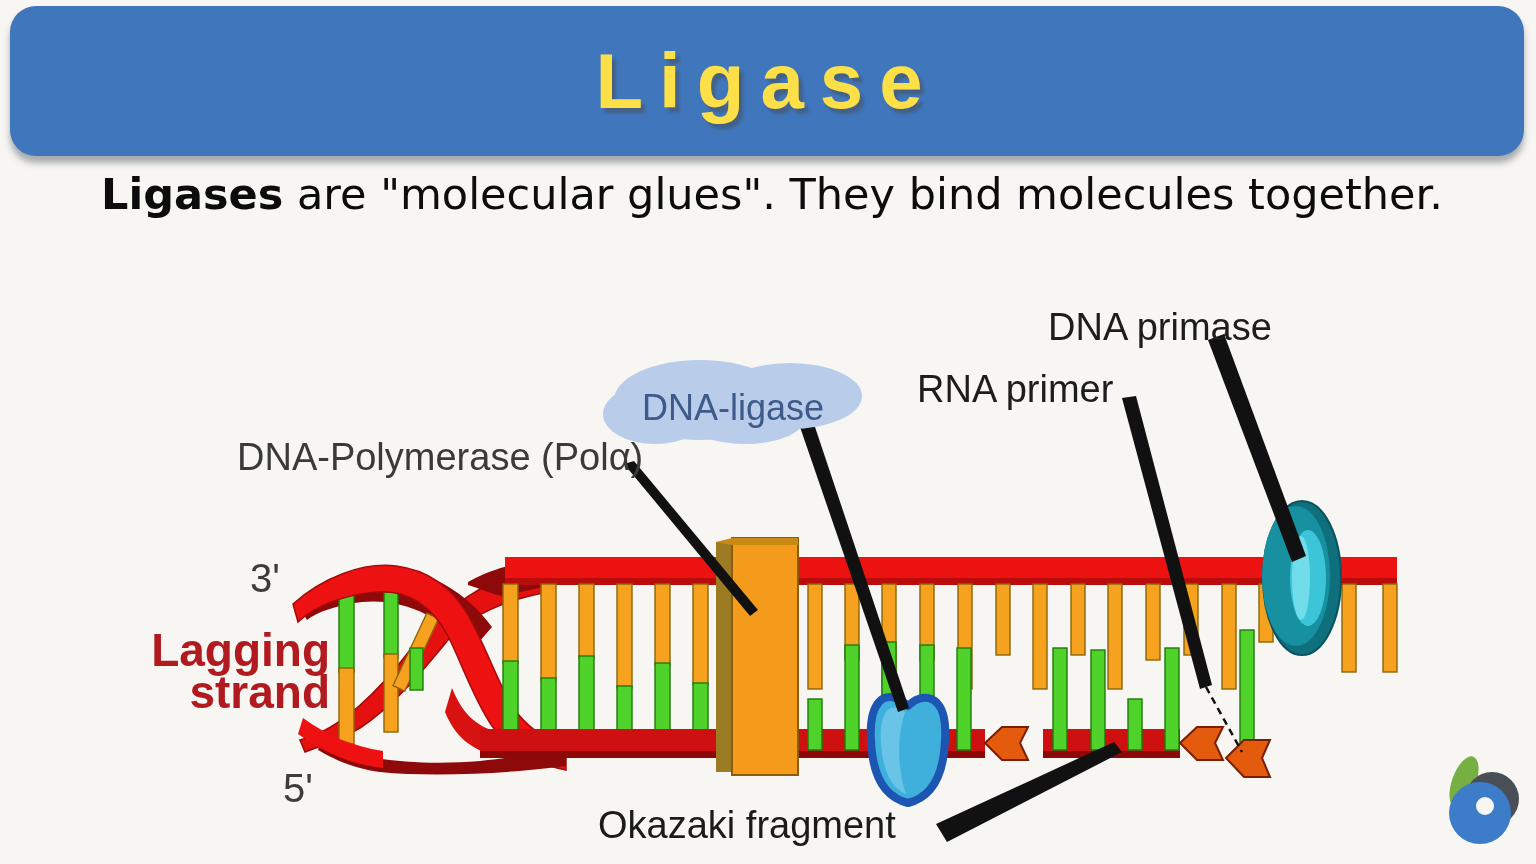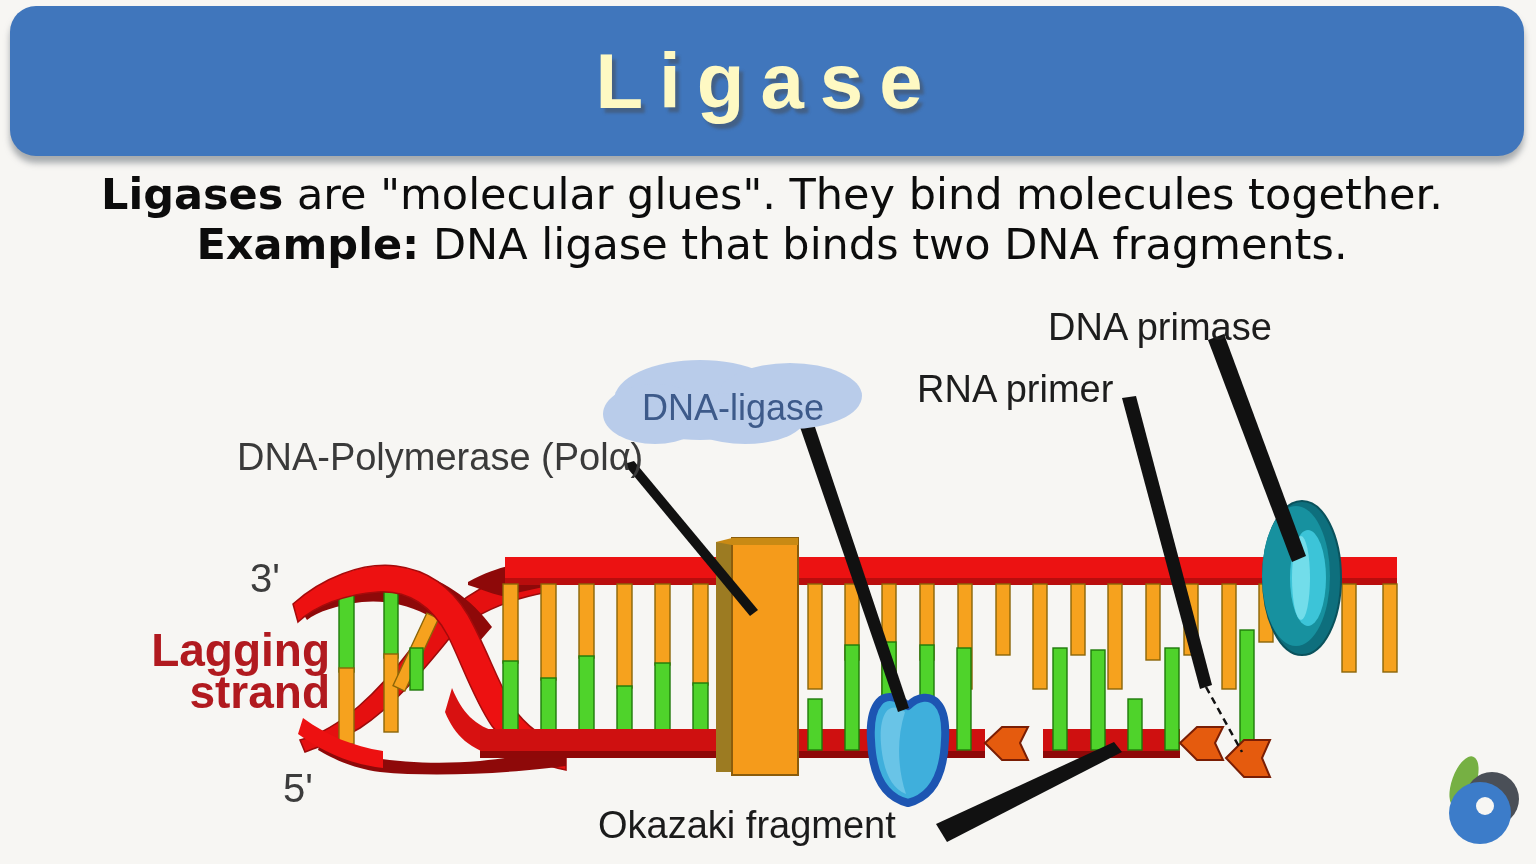--- a/index.html
+++ b/index.html
@@ -8,21 +8,21 @@
     background:#f7f6f3;
     font-family:"Liberation Sans", sans-serif;
   }
   .header-banner{
     position:absolute;left:10px;top:6px;width:1514px;height:150px;
     background:#4076bc;border-radius:26px;
     box-shadow:0 7px 6px rgba(125,130,136,.65);
     display:flex;align-items:center;justify-content:center;
   }
   .page-title{
-    margin:0;color:#fef9c3;font-size:78px;font-weight:bold;
+    margin:0;color:#fde047;font-size:78px;font-weight:bold;
     letter-spacing:16px;
     text-shadow:4px 5px 3px rgba(70,70,70,.45);
     font-family:"Liberation Sans", sans-serif;
   }
   .description{
     position:absolute;top:170px;left:0;width:1536px;text-align:center;
     color:#0c0c0c;font-size:43px;line-height:1.16;
     font-family:"DejaVu Sans", sans-serif;
   }
   .description .b{font-weight:bold;margin-left:8px;}
@@ -31,21 +31,20 @@
 </style>
 </head>
 <body>
 
 <div class="header-banner">
   <h1 class="page-title">Ligase</h1>
 </div>
 
 <div class="description">
   <div><span class="b">Ligases</span><span> are "molecular glues". They bind molecules together.</span></div>
-  <div><span class="b">Example:</span><span> DNA ligase that binds two DNA fragments.</span></div>
 </div>
 
 <svg class="diagram-svg" width="1536" height="579" viewBox="0 285 1536 579">
 
   <g>
 
     <path d="M300,740 C340,730 380,690 410,650 C435,618 470,590 510,575 L548,565
              L548,592 C505,600 470,615 448,640 C425,668 395,705 360,728
              C340,740 320,746 305,752 Z" fill="#e51010" stroke="#9c0b0b" stroke-width="1.5"></path>
 

